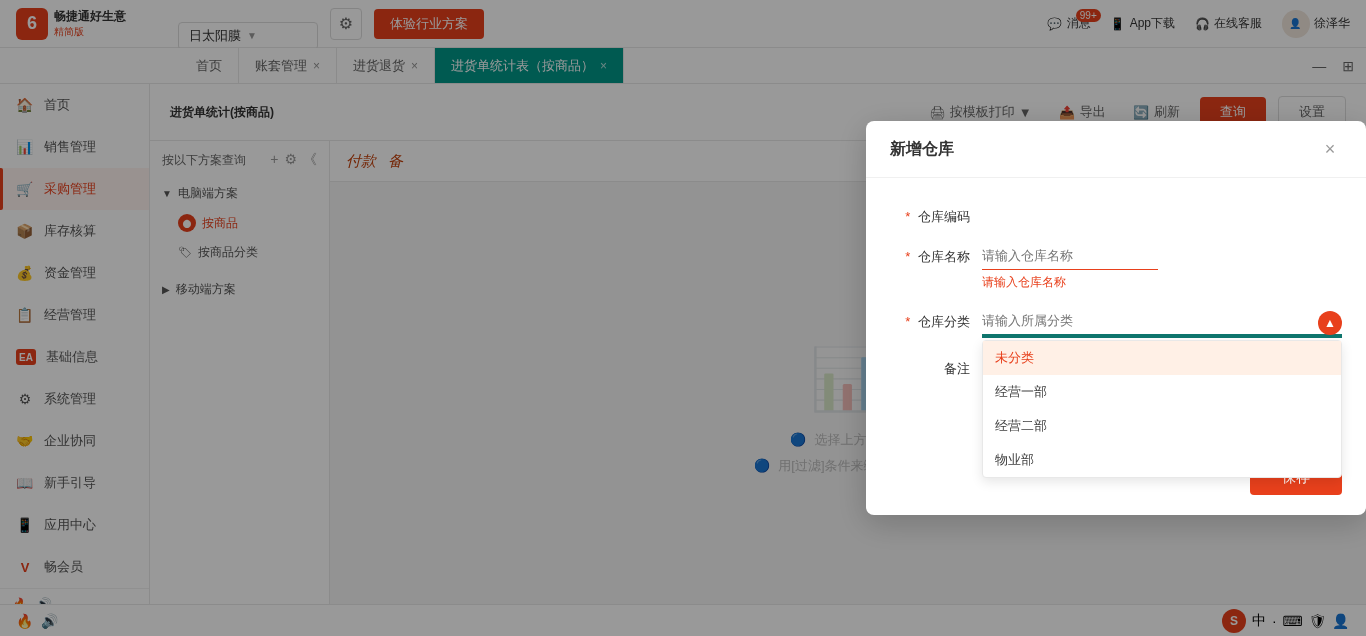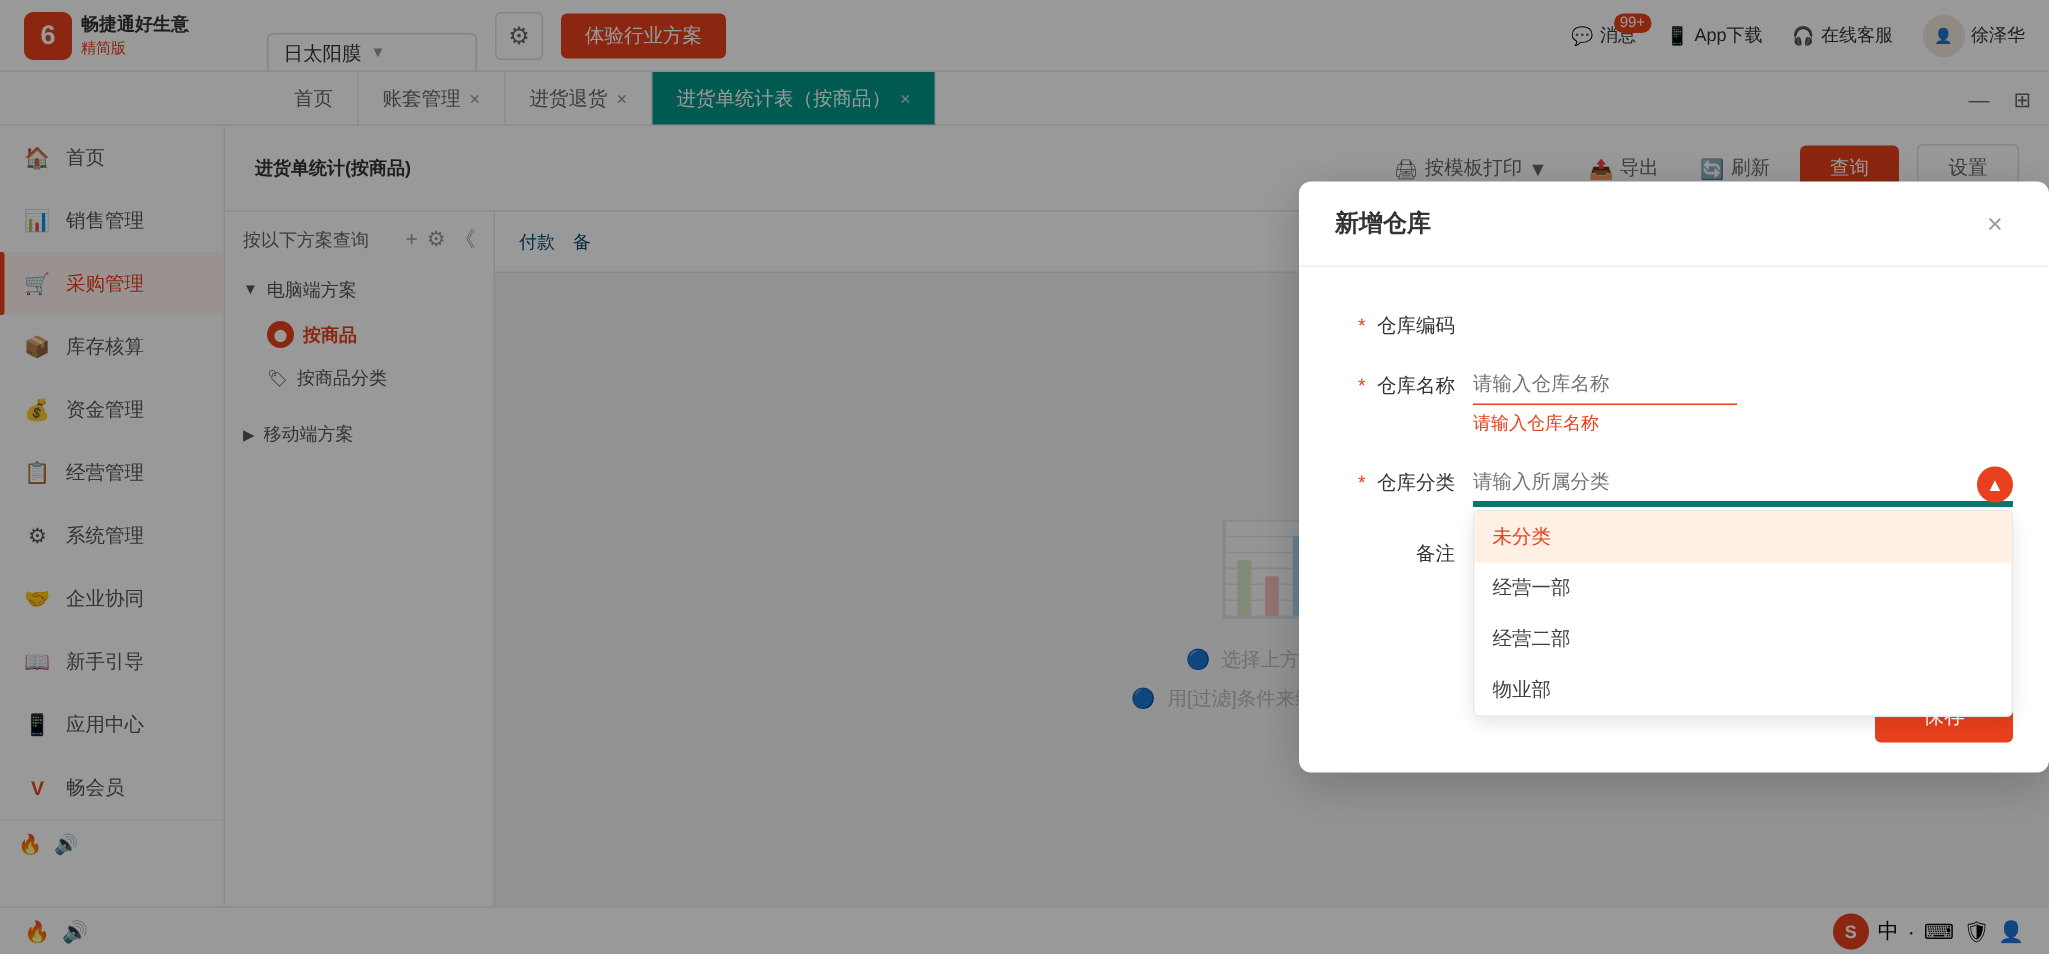--- a/index.html
+++ b/index.html
@@ -294,21 +294,21 @@
       background: #fff;
       padding: 8px 16px;
       display: flex; align-items: center; justify-content: space-between;
       border-bottom: 1px solid #e8e8e8;
     }
     .toolbar-left { display: flex; align-items: center; gap: 12px; }
     .toolbar-right { display: flex; align-items: center; gap: 12px; }
     .toolbar-field {
       display: flex; align-items: center; gap: 8px;
     }
-    .toolbar-label { font-size: 12px; color: #0c4a6e; }
+    .toolbar-label { font-size: 15px; color: #c2410c; font-style: italic; }
     .toolbar-select {
       border: 1px solid #ddd; border-radius: 4px;
       padding: 4px 8px; font-size: 12px; color: #333;
       background: #fff; cursor: pointer;
       display: flex; align-items: center; gap: 4px; min-width: 80px;
     }
 
     .goods-column {
       display: flex; align-items: center; gap: 4px; color: #666;
     }
@@ -404,20 +404,24 @@
       <span class="sidebar-icon">📦</span>
       <span>库存核算</span>
     </div>
     <div class="sidebar-item">
       <span class="sidebar-icon">💰</span>
       <span>资金管理</span>
     </div>
     <div class="sidebar-item">
       <span class="sidebar-icon">📋</span>
       <span>经营管理</span>
+    </div>
+    <div class="sidebar-item">
+      <span class="sidebar-icon" style="background:#e8401c;color:#fff;border-radius:3px;font-size:10px;width:20px;height:16px;display:flex;align-items:center;justify-content:center;font-weight:bold;">EA</span>
+      <span>基础信息</span>
     </div>
     <div class="sidebar-item">
       <span class="sidebar-icon">⚙</span>
       <span>系统管理</span>
     </div>
     <div class="sidebar-item">
       <span class="sidebar-icon">🤝</span>
       <span>企业协同</span>
     </div>
     <div class="sidebar-item">
@@ -478,21 +482,21 @@
 
         <div class="scheme-tree">
           <div class="scheme-tree-item">
             <span style="font-size:10px;">▼</span>
             <span>电脑端方案</span>
           </div>
           <div class="scheme-tree-item active-orange sub-item">
             <span class="item-dot">
               <span style="font-size:8px;">⬤</span>
             </span>
-            <span style="color:#e8401c;font-weight:bold;">按商品</span>
+            <span style="color:#e8401c;">按商品</span>
           </div>
           <div class="scheme-tree-item sub-item">
             <span style="font-size:11px;">🏷</span>
             <span>按商品分类</span>
           </div>
           <div class="scheme-tree-item" style="margin-top:8px;">
             <span style="font-size:10px;">▶</span>
             <span>移动端方案</span>
           </div>
         </div>

